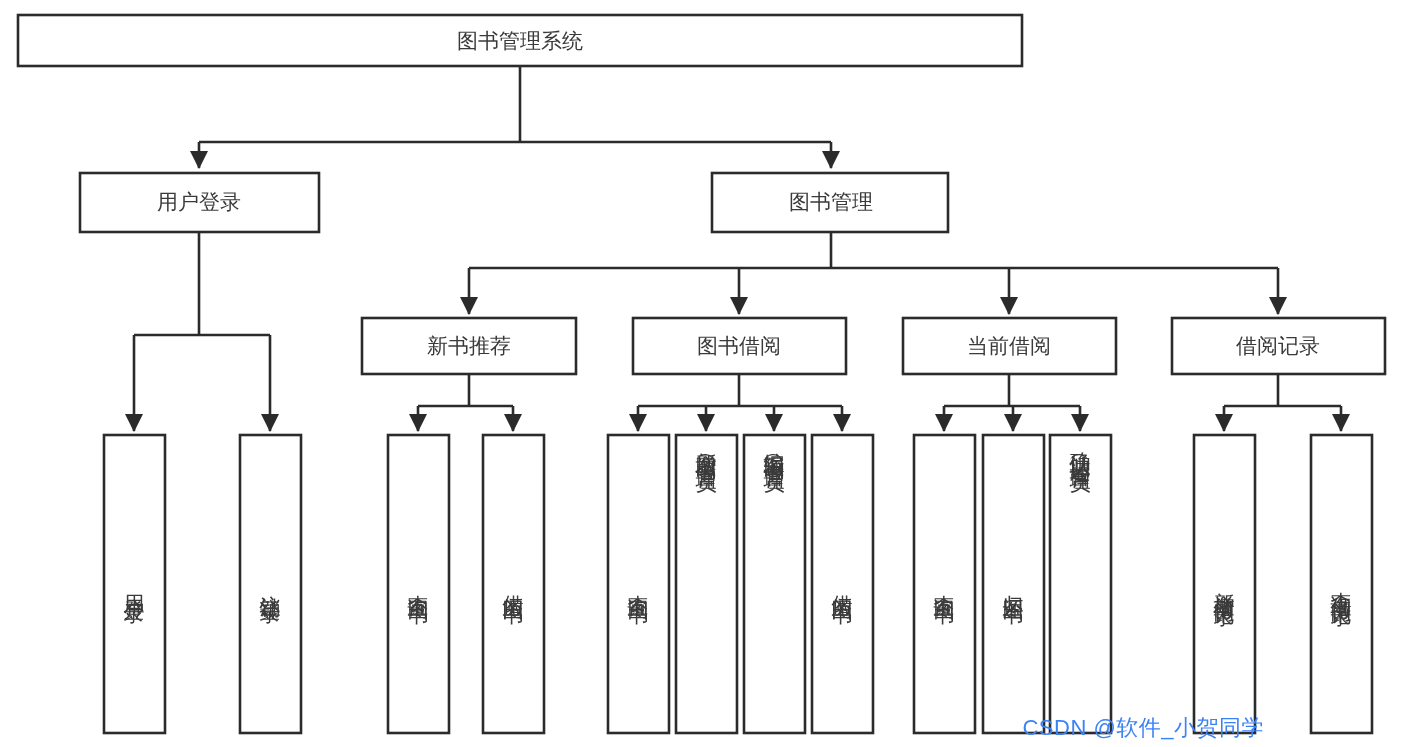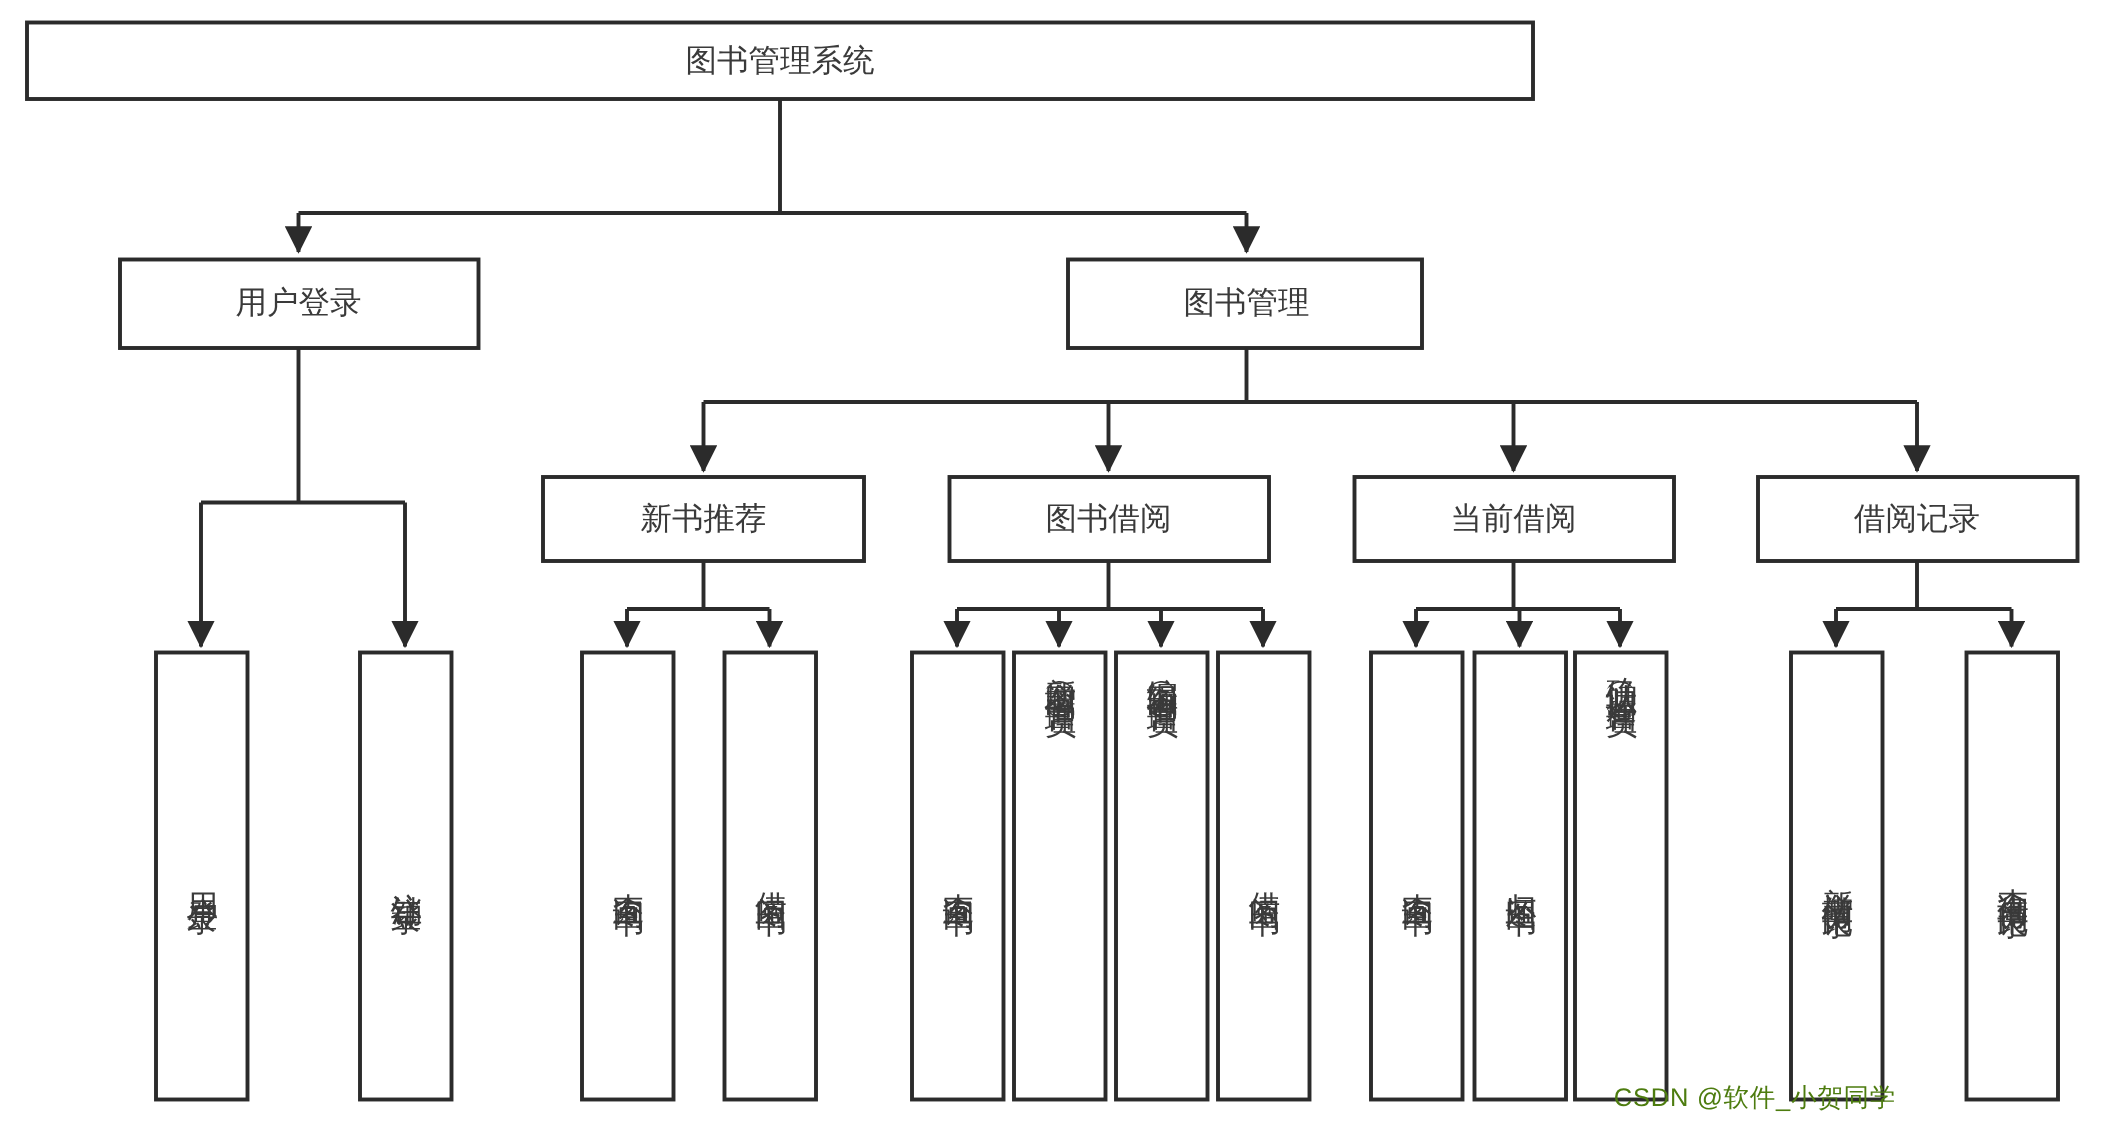--- a/index.html
+++ b/index.html
@@ -66,22 +66,22 @@
     letter-spacing: 3px;
     line-height: 1;
     white-space: nowrap;
     text-align: center;
   }
   .watermark {
     position: absolute;
     right: 8px;
     bottom: 4px;
     font-family: "Liberation Sans", "DejaVu Sans", sans-serif;
-    font-size: 17px;
-    color: #4d7c0f;
+    font-size: 22px;
+    color: #3b82f6;
     white-space: nowrap;
     letter-spacing: 0.5px;
   }
 </style>
 </head>
 <body>
 
 <div id="diagram-root">
 
   <svg id="tree-svg" viewBox="0 0 1405 747">

